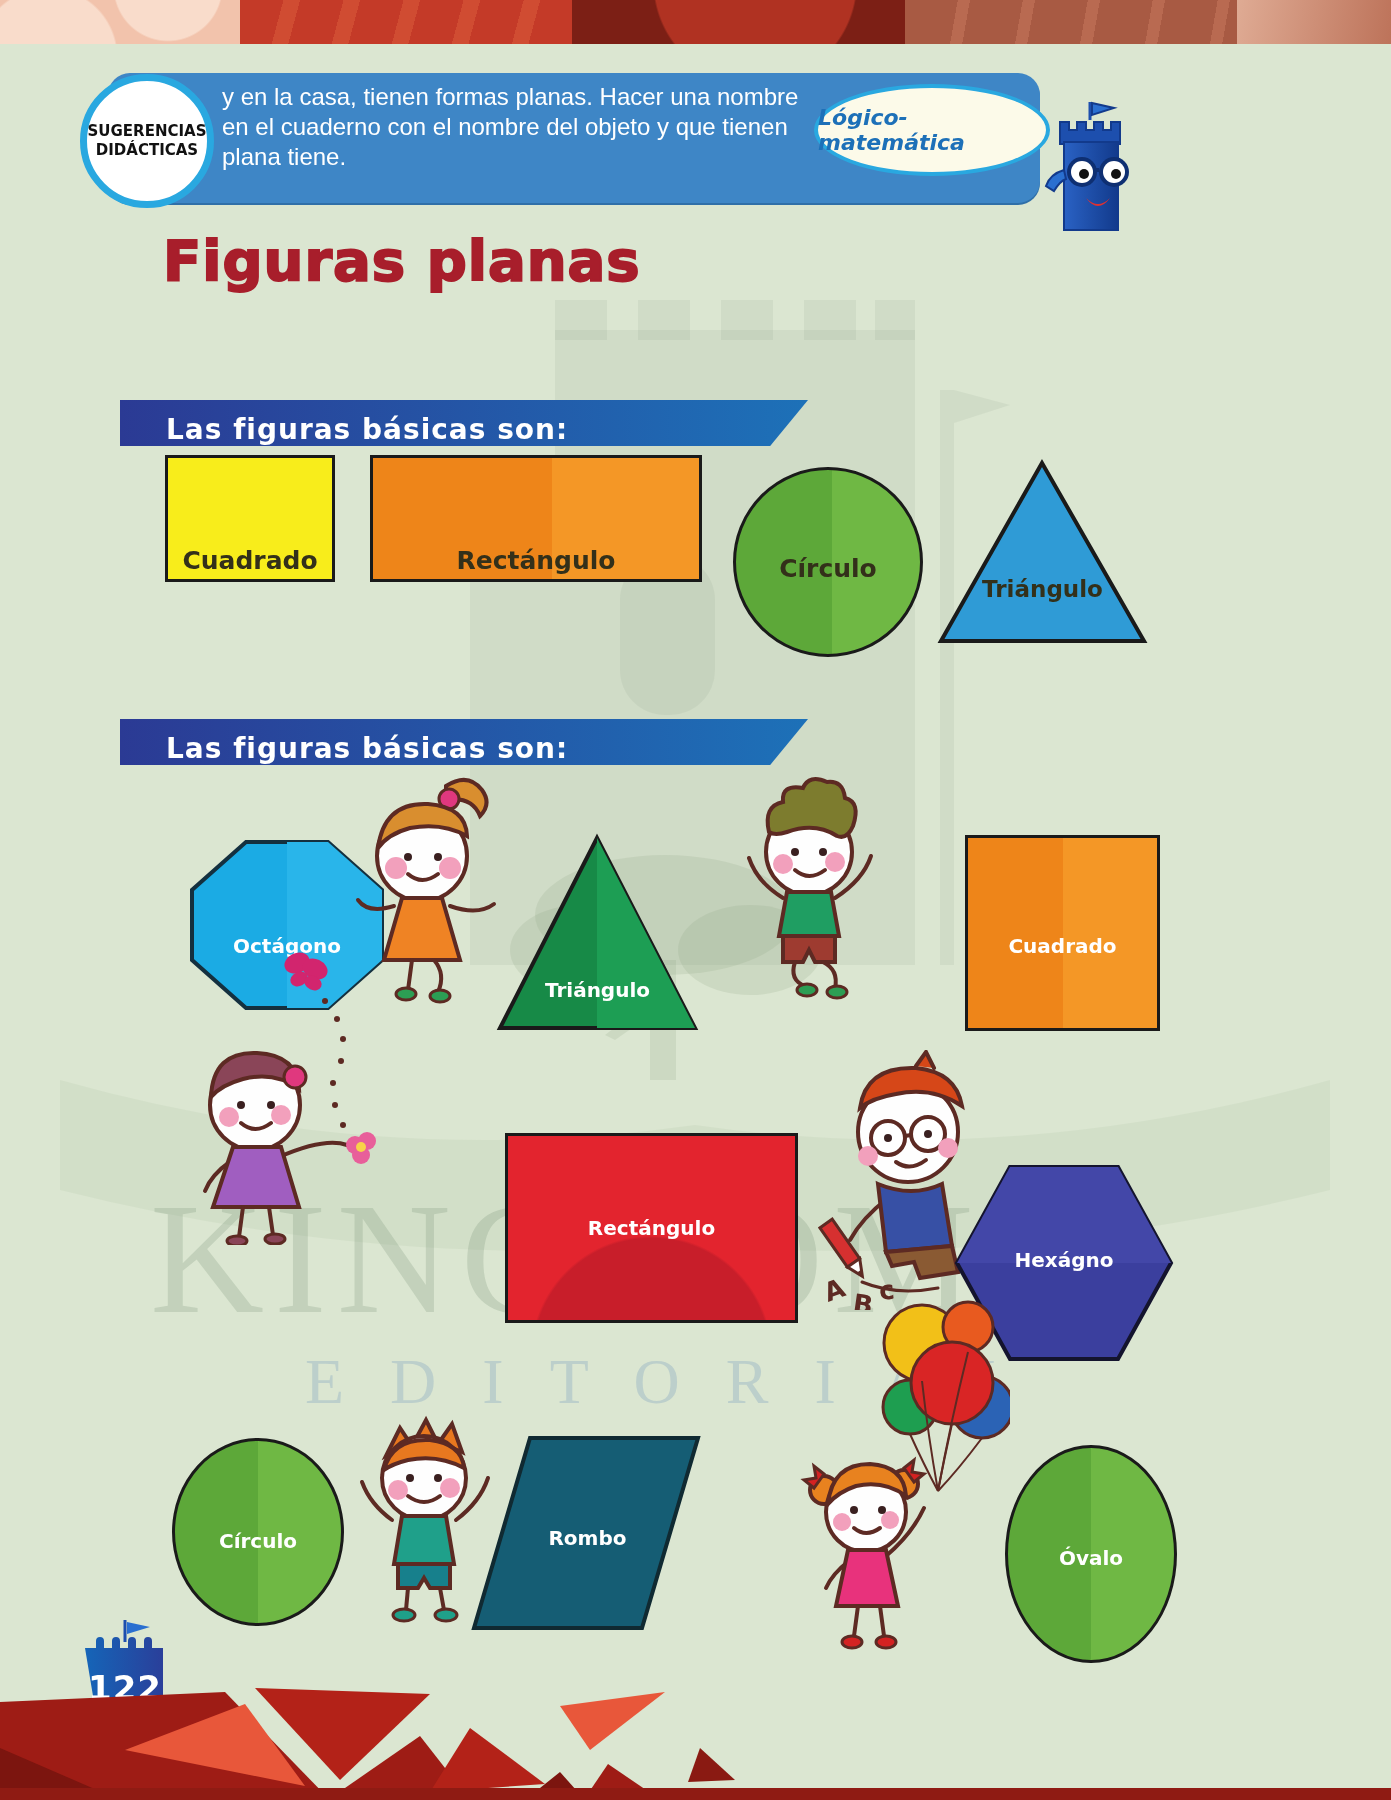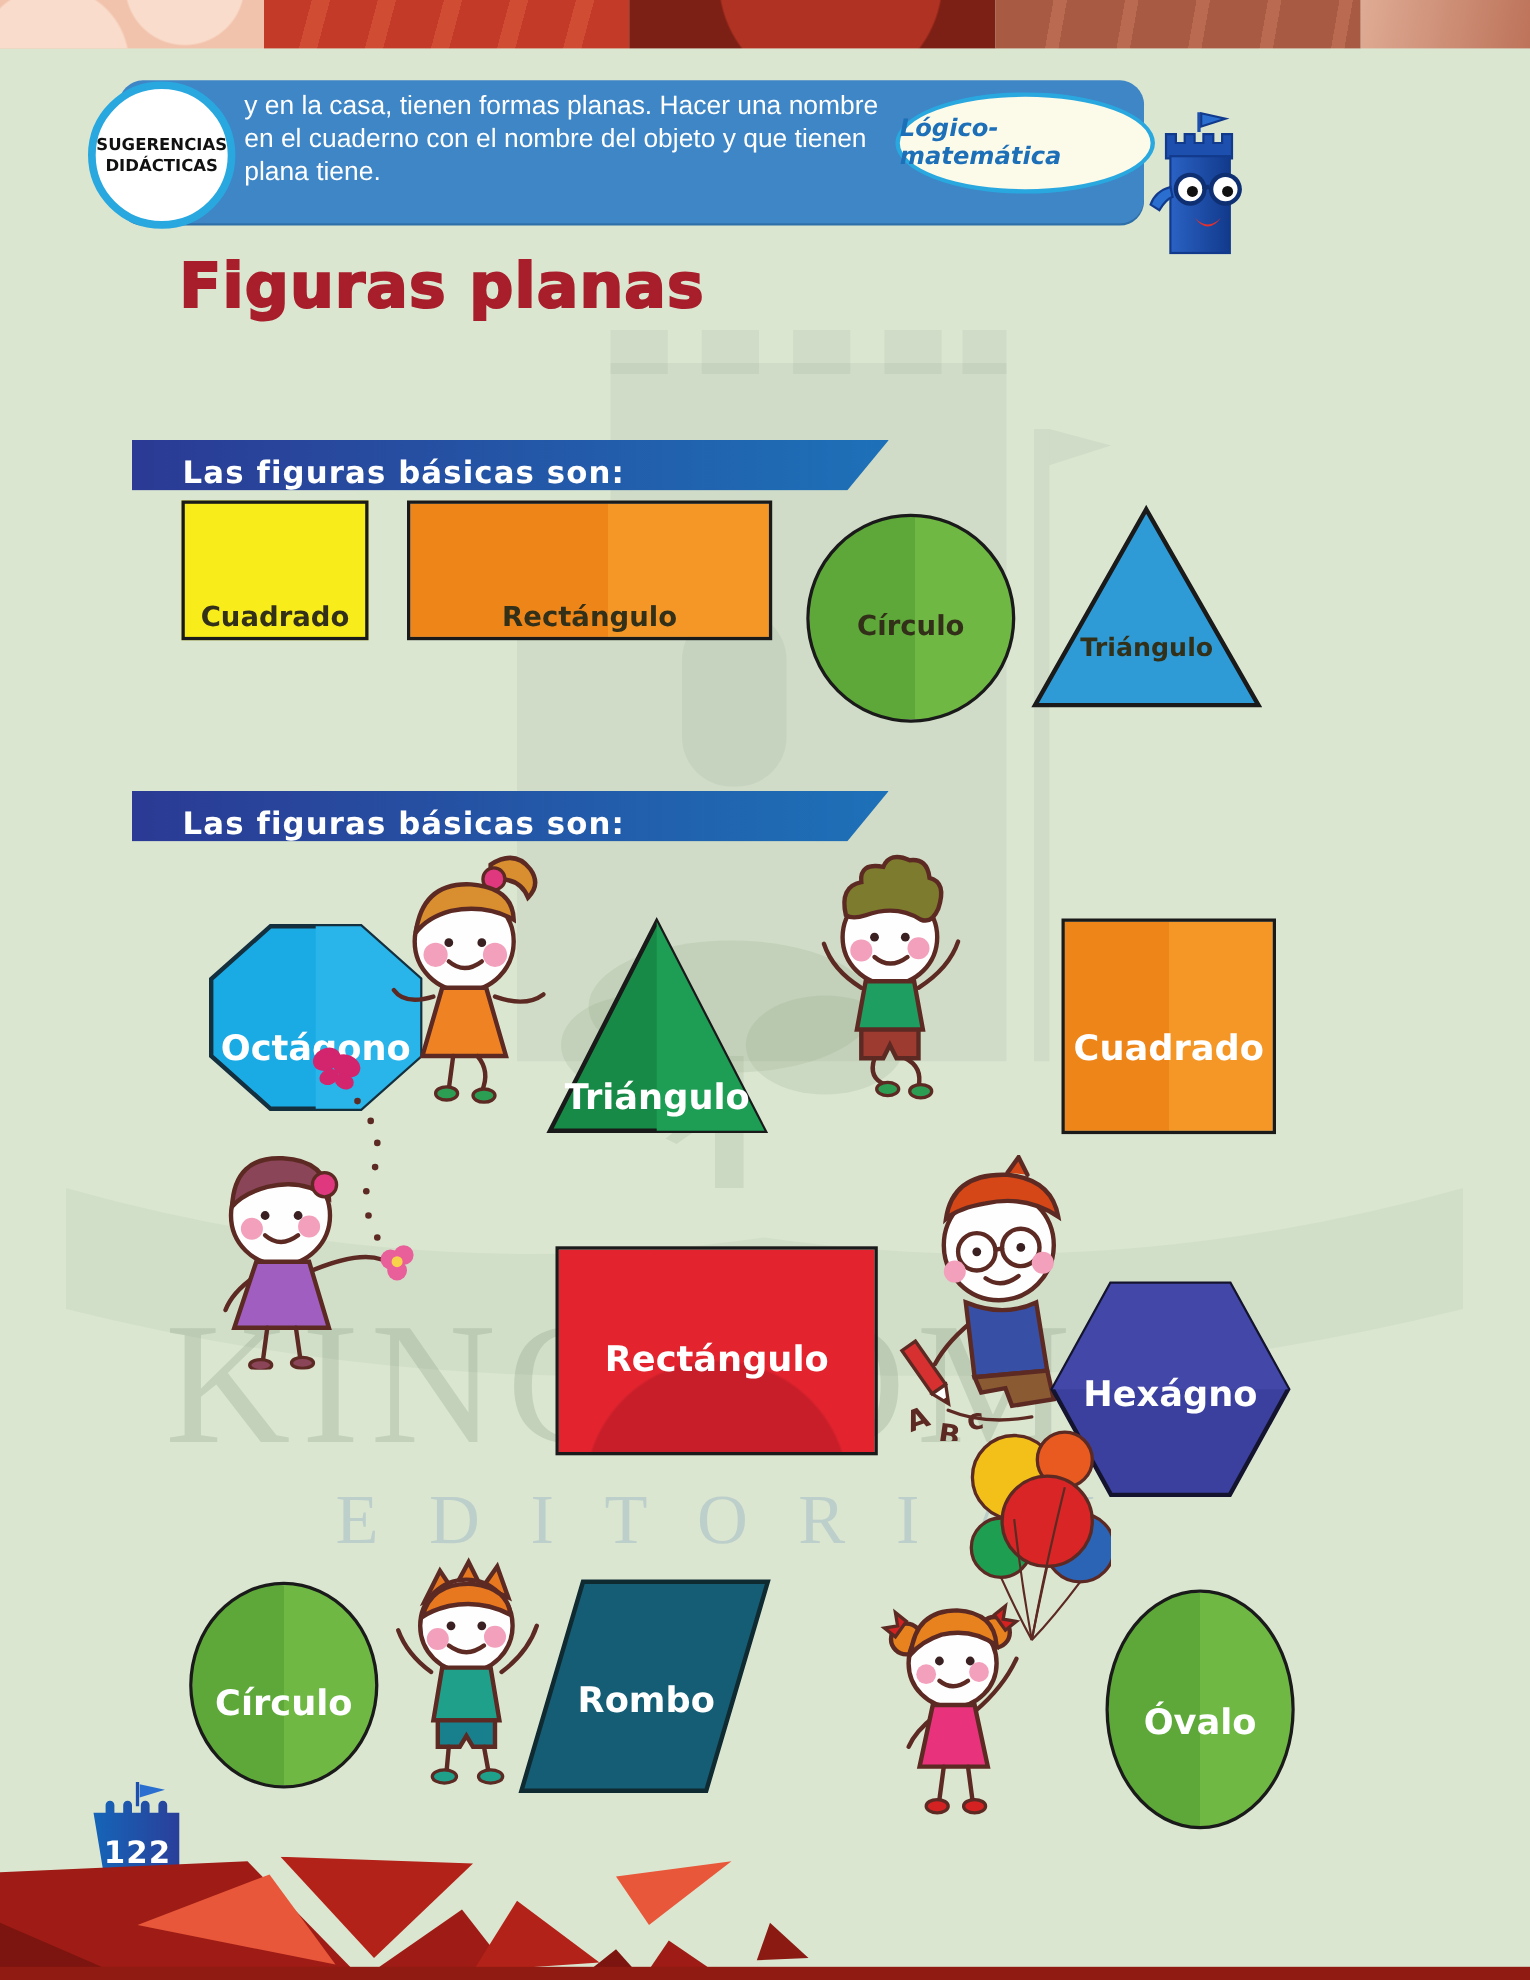--- a/index.html
+++ b/index.html
@@ -36,40 +36,40 @@
   .page-title{position:absolute;left:163px;top:228px;font-size:56px;font-weight:bold;color:#a81e2b;letter-spacing:1px;-webkit-text-stroke:2px #a81e2b;}
 
   
   .sec-banner{position:absolute;left:120px;width:688px;height:46px;background:linear-gradient(90deg,#2b3a94,#1d71b8);clip-path:polygon(0 0,100% 0,94.5% 100%,0 100%);display:flex;align-items:flex-end;}
   .sec-banner span{color:#ffffff;font-weight:bold;font-size:28px;padding-left:46px;letter-spacing:1px;}
   .sec-banner.b1{top:400px;}
   .sec-banner.b2{top:719px;}
 
   
   .shape{position:absolute;box-sizing:border-box;}
-  .shape-label{position:absolute;left:0;width:100%;text-align:center;font-weight:bold;font-size:32px;color:#ffffff;}
+  .shape-label{position:absolute;left:0;width:100%;text-align:center;font-weight:bold;font-size:20px;color:#ffffff;}
   .shape-label.dark{color:#33301a;font-size:25px;}
   .sq1{left:165px;top:455px;width:170px;height:127px;background:#f8ed1b;border:3px solid #1a1a1a;}
   .rc1{left:370px;top:455px;width:332px;height:127px;background:linear-gradient(90deg,#ee8519 0 55%,#f49726 55%);border:3px solid #1a1a1a;}
   .ci1{left:733px;top:467px;width:190px;height:190px;background:linear-gradient(90deg,#5da839 0 52%,#6fb844 52%);border:3px solid #1a1a1a;border-radius:50%;}
   .tr1{left:935px;top:458px;width:215px;height:188px;}
   .oc2{left:188px;top:838px;width:198px;height:174px;}
   .tr2{left:495px;top:832px;width:205px;height:202px;}
   .sq2{left:965px;top:835px;width:195px;height:196px;background:linear-gradient(90deg,#ee8519 0 50%,#f49726 50%);border:3px solid #1a1a1a;}
   .rc2{left:505px;top:1133px;width:293px;height:190px;background:radial-gradient(circle at 50% 120%,#c81e2a 0 45%,#e3242e 46%);border:3px solid #1a1a1a;}
   .hx2{left:952px;top:1162px;width:224px;height:202px;}
   .ci2{left:172px;top:1438px;width:172px;height:188px;background:linear-gradient(90deg,#5da839 0 50%,#6fb844 50%);border:3px solid #1a1a1a;border-radius:50%;}
   .rh2{left:470px;top:1434px;width:235px;height:198px;}
   .ov2{left:1005px;top:1445px;width:172px;height:218px;background:linear-gradient(90deg,#5da839 0 50%,#6fb844 50%);border:3px solid #1a1a1a;border-radius:50%;}
 
   .kid{position:absolute;}
 
   
   .page-badge{position:absolute;left:82px;top:1620px;}
-  .page-num{position:absolute;left:0;top:48px;width:86px;text-align:center;color:#ffffff;font-weight:bold;font-size:28px;letter-spacing:1px;}
+  .page-num{position:absolute;left:0;top:48px;width:86px;text-align:center;color:#ffffff;font-weight:bold;font-size:34px;letter-spacing:1px;}
   .shards{position:absolute;left:0;top:1688px;}
   .bottomstrip{position:absolute;left:0;top:1788px;width:1391px;height:12px;background:#8f1b13;}
 </style>
 </head>
 <body>
 
 <div id="page">
 
   <div class="topstrip">
     <div class="p1"></div>

